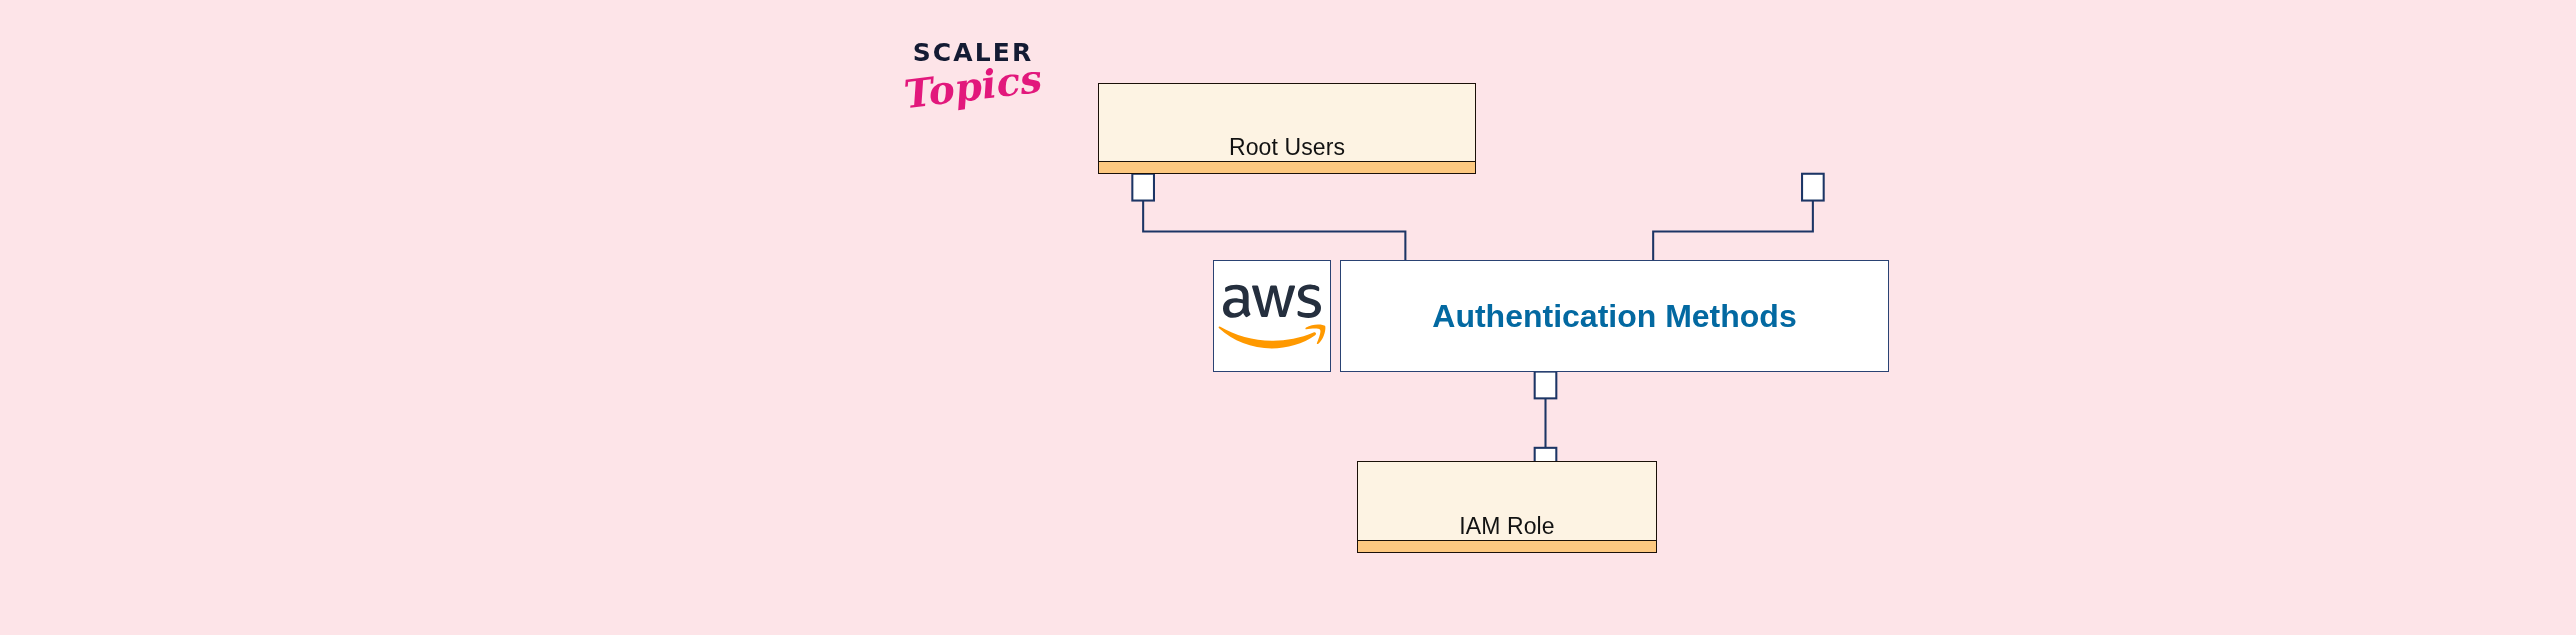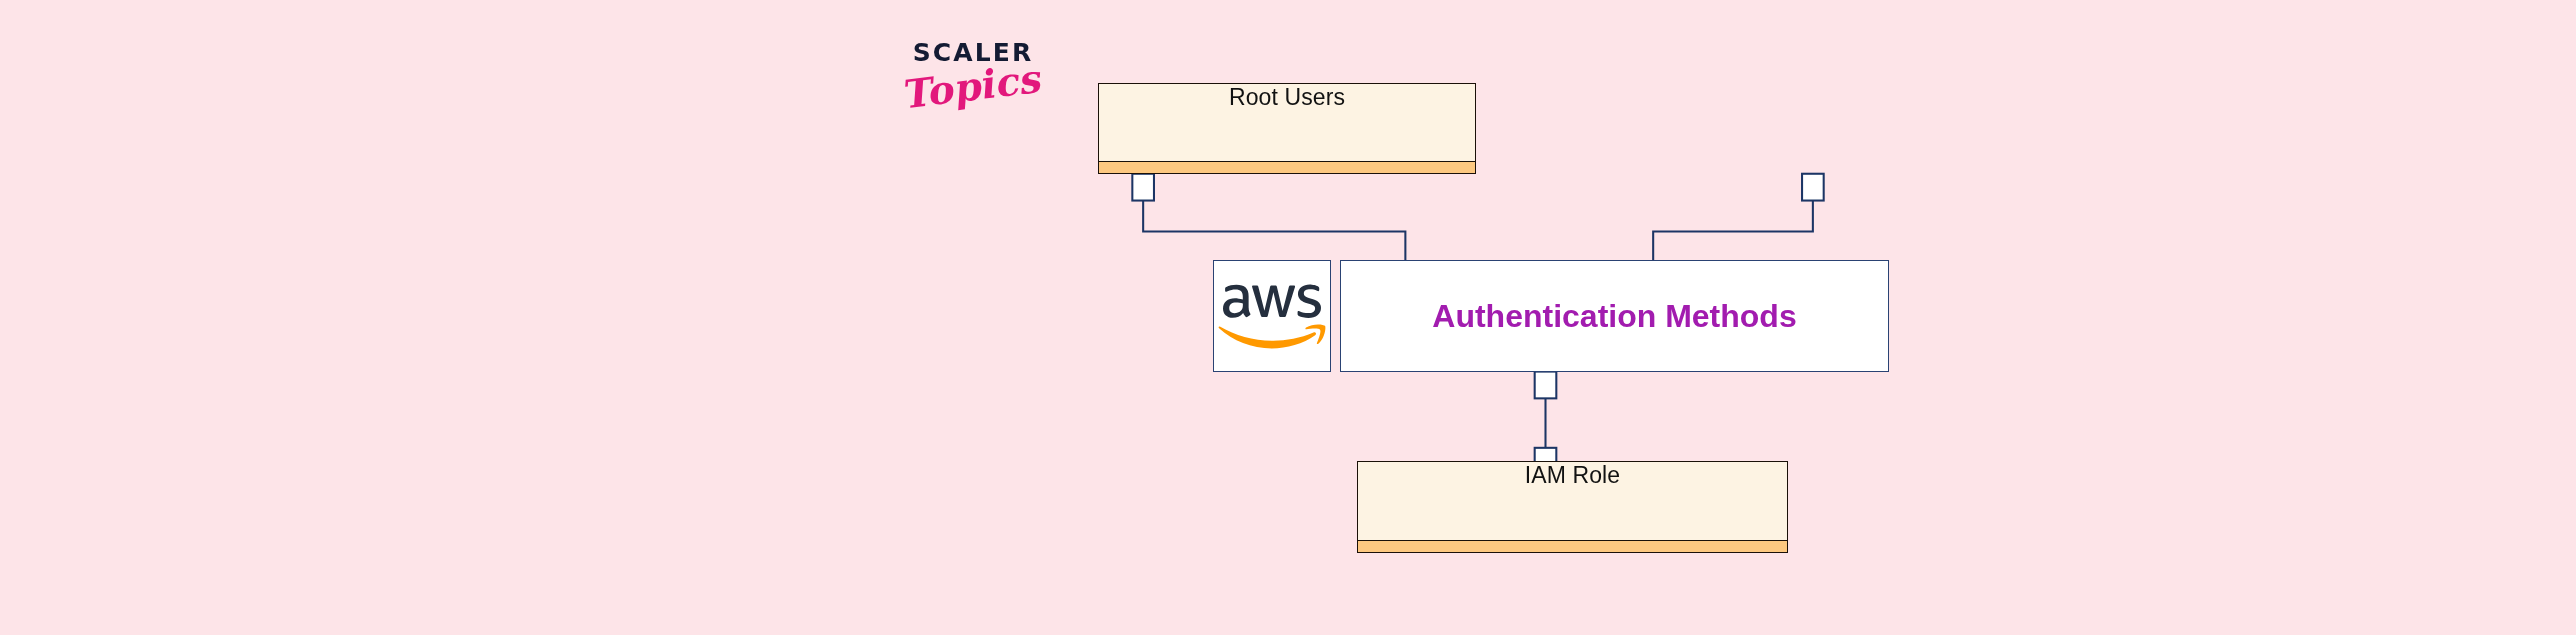--- a/index.html
+++ b/index.html
@@ -63,21 +63,21 @@
   
   .node-cream {
     background: #fdf3e3;
     border: 1.5px solid #1a1008;
     display: flex;
     flex-direction: column;
   }
   .node-cream .node-body {
     flex: 1 1 auto;
     display: flex;
-    align-items: flex-start;
+    align-items: flex-end;
     justify-content: center;
   }
   .node-cream .node-bar {
     flex: 0 0 auto;
     background: #fdc880;
     border-top: 1.5px solid #1a1008;
   }
   .node-label {
     font-family: "Liberation Sans", sans-serif;
     font-size: 23px;
@@ -91,21 +91,21 @@
     background: #ffffff;
     border: 1.5px solid #2a4273;
     display: flex;
     align-items: center;
     justify-content: center;
   }
   .node-title {
     font-family: "Liberation Sans", sans-serif;
     font-weight: 700;
     font-size: 32px;
-    color: #a21caf;
+    color: #0369a1;
     white-space: nowrap;
   }
 
   
   .aws-logo {
     width: 108px;
     height: 77px;
     display: block;
   }
 
@@ -172,21 +172,21 @@
       <path fill="#252f3e" d="M86.4 66.4c0 3.7.4 6.7 1.1 8.9.8 2.2 1.8 4.6 3.2 7.2.5.8.7 1.6.7 2.3 0 1-.6 2-1.9 3l-6.3 4.2c-.9.6-1.8.9-2.6.9-1 0-2-.5-3-1.4-1.4-1.5-2.6-3.1-3.6-4.7-1-1.7-2-3.6-3.1-5.9-7.8 9.2-17.6 13.8-29.4 13.8-8.4 0-15.1-2.4-20-7.2-4.9-4.8-7.4-11.2-7.4-19.2 0-8.5 3-15.4 9.1-20.6 6.1-5.2 14.2-7.8 24.5-7.8 3.4 0 6.9.3 10.6.8 3.7.5 7.5 1.3 11.5 2.2v-7.3c0-7.6-1.6-12.9-4.7-16-3.2-3.1-8.6-4.6-16.3-4.6-3.5 0-7.1.4-10.8 1.3-3.7.9-7.3 2-10.8 3.4-1.6.7-2.8 1.1-3.5 1.3-.7.2-1.2.3-1.6.3-1.4 0-2.1-1-2.1-3.1v-4.9c0-1.6.2-2.8.7-3.5.5-.7 1.4-1.4 2.8-2.1 3.5-1.8 7.7-3.3 12.6-4.5C41 1.9 46.2 1.3 51.7 1.3c11.9 0 20.6 2.7 26.2 8.1 5.5 5.4 8.3 13.6 8.3 24.6v32.4zM45.8 81.6c3.3 0 6.7-.6 10.3-1.8 3.6-1.2 6.8-3.4 9.5-6.4 1.6-1.9 2.8-4 3.4-6.4.6-2.4 1-5.3 1-8.7v-4.2c-2.9-.7-6-1.3-9.2-1.7-3.2-.4-6.3-.6-9.4-.6-6.7 0-11.6 1.3-14.9 4-3.3 2.7-4.9 6.5-4.9 11.5 0 4.7 1.2 8.2 3.7 10.6 2.4 2.5 5.9 3.7 10.5 3.7zm80.3 10.8c-1.8 0-3-.3-3.8-1-.8-.6-1.5-2-2.1-3.9L96.7 10.2c-.6-2-.9-3.3-.9-4 0-1.6.8-2.5 2.4-2.5h9.8c1.9 0 3.2.3 3.9 1 .8.6 1.4 2 2 3.9l16.8 66.2 15.6-66.2c.5-2 1.1-3.3 1.9-3.9.8-.6 2.2-1 4-1h8c1.9 0 3.2.3 4 1 .8.6 1.5 2 1.9 3.9l15.8 67 17.3-67c.6-2 1.3-3.3 2-3.9.8-.6 2.1-1 3.9-1h9.3c1.6 0 2.5.8 2.5 2.5 0 .5-.1 1-.2 1.6-.1.6-.3 1.4-.7 2.5l-24.1 77.3c-.6 2-1.3 3.3-2.1 3.9-.8.6-2.1 1-3.8 1h-8.6c-1.9 0-3.2-.3-4-1-.8-.7-1.5-2-1.9-4L156 23l-15.4 64.4c-.5 2-1.1 3.3-1.9 4-.8.7-2.2 1-4 1h-8.6zm128.5 2.7c-5.2 0-10.4-.6-15.4-1.8-5-1.2-8.9-2.5-11.5-4-1.6-.9-2.7-1.9-3.1-2.8-.4-.9-.6-1.9-.6-2.8v-5.1c0-2.1.8-3.1 2.3-3.1.6 0 1.2.1 1.8.3.6.2 1.5.6 2.5 1 3.4 1.5 7.1 2.7 11 3.5 4 .8 7.9 1.2 11.9 1.2 6.3 0 11.2-1.1 14.6-3.3 3.4-2.2 5.2-5.4 5.2-9.5 0-2.8-.9-5.1-2.7-7-1.8-1.9-5.2-3.6-10.1-5.2L246 52c-7.3-2.3-12.7-5.7-16-10.2-3.3-4.4-5-9.3-5-14.5 0-4.2.9-7.9 2.7-11.1 1.8-3.2 4.2-6 7.2-8.2 3-2.3 6.4-4 10.4-5.2 4-1.2 8.2-1.7 12.6-1.7 2.2 0 4.5.1 6.7.4 2.3.3 4.4.7 6.5 1.1 2 .5 3.9 1 5.7 1.6 1.8.6 3.2 1.2 4.2 1.8 1.4.8 2.4 1.6 3 2.5.6.8.9 1.9.9 3.3v4.7c0 2.1-.8 3.2-2.3 3.2-.8 0-2.1-.4-3.8-1.2-5.7-2.6-12.1-3.9-19.2-3.9-5.7 0-10.2.9-13.3 2.8-3.1 1.9-4.7 4.8-4.7 8.9 0 2.8 1 5.2 3 7.1 2 1.9 5.7 3.8 11 5.5l14.2 4.5c7.2 2.3 12.4 5.5 15.5 9.6 3.1 4.1 4.6 8.8 4.6 14 0 4.3-.9 8.2-2.6 11.6-1.8 3.4-4.2 6.4-7.3 8.8-3.1 2.5-6.8 4.3-11.1 5.6-4.5 1.4-9.2 2.1-14.3 2.1z"></path>
       <path fill="#f90" d="M273.5 143.7c-32.9 24.3-80.7 37.2-121.8 37.2-57.6 0-109.5-21.3-148.7-56.7-3.1-2.8-.3-6.6 3.4-4.4 42.4 24.6 94.7 39.5 148.8 39.5 36.5 0 76.6-7.6 113.5-23.2 5.5-2.5 10.2 3.6 4.8 7.6z"></path>
       <path fill="#f90" d="M287.2 128.1c-4.2-5.4-27.8-2.6-38.5-1.3-3.2.4-3.7-2.4-.8-4.5 18.8-13.2 49.7-9.4 53.3-5 3.6 4.5-1 35.4-18.6 50.2-2.7 2.3-5.3 1.1-4.1-1.9 4-9.9 12.9-32.2 8.7-37.5z"></path>
     </svg>
   </div>
 
   <div class="node node-white" style="left:1340px; top:260px; width:549px; height:112px;">
     <span class="node-title">Authentication Methods</span>
   </div>
 
-  <div class="node node-cream" style="left:1357px; top:461px; width:431px; height:92px;">
+  <div class="node node-cream" style="left:1357px; top:461px; width:300px; height:92px;">
     <div class="node-body">
       <span class="node-label">IAM Role</span>
     </div>
     <div class="node-bar" style="height:11.3px;"></div>
   </div>
 
 </div>
 
 
 </body></html>

